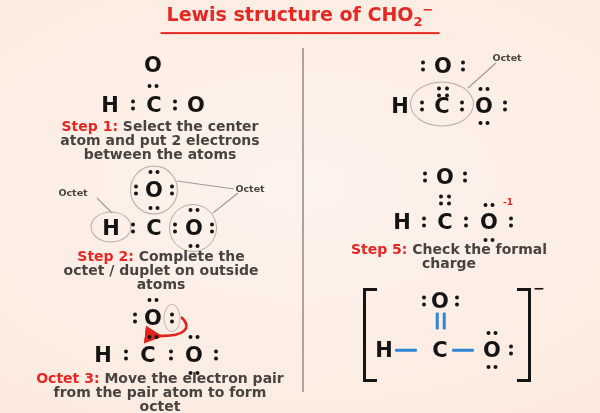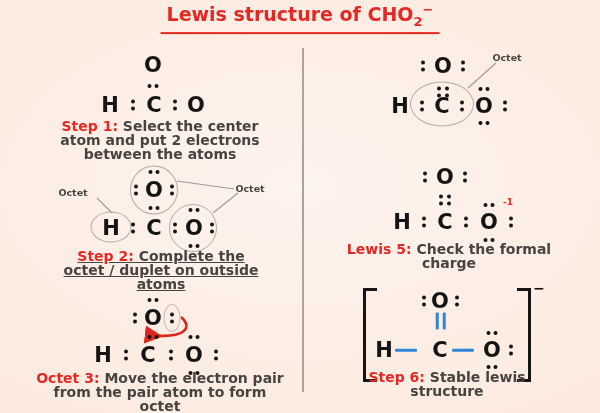--- a/index.html
+++ b/index.html
@@ -127,21 +127,21 @@
   <div class="el pv" style="left:212px;top:228px;">
       <span class="dot"></span>
       <span class="dot"></span>
     </div>
   <div class="el ph" style="left:194px;top:246px;">
       <span class="dot"></span>
       <span class="dot"></span>
     </div>
   <div class="el ann" style="left:73px;top:192px;">Octet</div>
   <div class="el ann" style="left:250px;top:188px;">Octet</div>
-  <div class="el caption" style="left:161px;top:270px;width:195px;text-decoration:underline;"><span class="stepnum">Step 2:</span><span> Complete the octet / duplet on outside atoms</span></div>
+  <div class="el caption" style="left:161px;top:270px;width:195px;"><span class="stepnum">Step 2:</span><span> Complete the octet / duplet on outside atoms</span></div>
 
   <div class="el ph" style="left:153px;top:300px;">
       <span class="dot"></span>
       <span class="dot"></span>
     </div>
   <div class="el pv" style="left:135px;top:318px;">
       <span class="dot"></span>
       <span class="dot"></span>
     </div>
   <div class="el atom" style="left:153px;top:318px;">O</div>
@@ -252,21 +252,21 @@
     </div>
   <div class="el ph" style="left:489px;top:205px;">
       <span class="dot"></span>
       <span class="dot"></span>
     </div>
   <div class="el ph" style="left:489px;top:240px;">
       <span class="dot"></span>
       <span class="dot"></span>
     </div>
   <div class="el charge" style="left:508px;top:202px;">-1</div>
-  <div class="el caption" style="left:449px;top:256px;width:230px;"><span class="stepnum">Lewis 5:</span><span> Check the formal charge</span></div>
+  <div class="el caption" style="left:449px;top:256px;width:230px;"><span class="stepnum">Step 5:</span><span> Check the formal charge</span></div>
 
   <div class="bracket left" style="left:363px;top:288px;"></div>
   <div class="bracket right" style="left:517px;top:288px;"></div>
   <div class="el ion-charge" style="left:539px;top:288px;">−</div>
   <div class="el pv" style="left:424px;top:301px;">
       <span class="dot"></span>
       <span class="dot"></span>
     </div>
   <div class="el atom" style="left:440px;top:301px;">O</div>
   <div class="el pv" style="left:457px;top:301px;">
@@ -285,16 +285,15 @@
       <span class="dot"></span>
     </div>
   <div class="el ph" style="left:492px;top:333px;">
       <span class="dot"></span>
       <span class="dot"></span>
     </div>
   <div class="el ph" style="left:492px;top:367px;">
       <span class="dot"></span>
       <span class="dot"></span>
     </div>
-  <div class="el caption" style="left:447px;top:384px;width:230px;"><span class="stepnum">Step 6:</span><span> Stable lewis structure</span></div>
 
 
 </div>
 
 </body></html>

